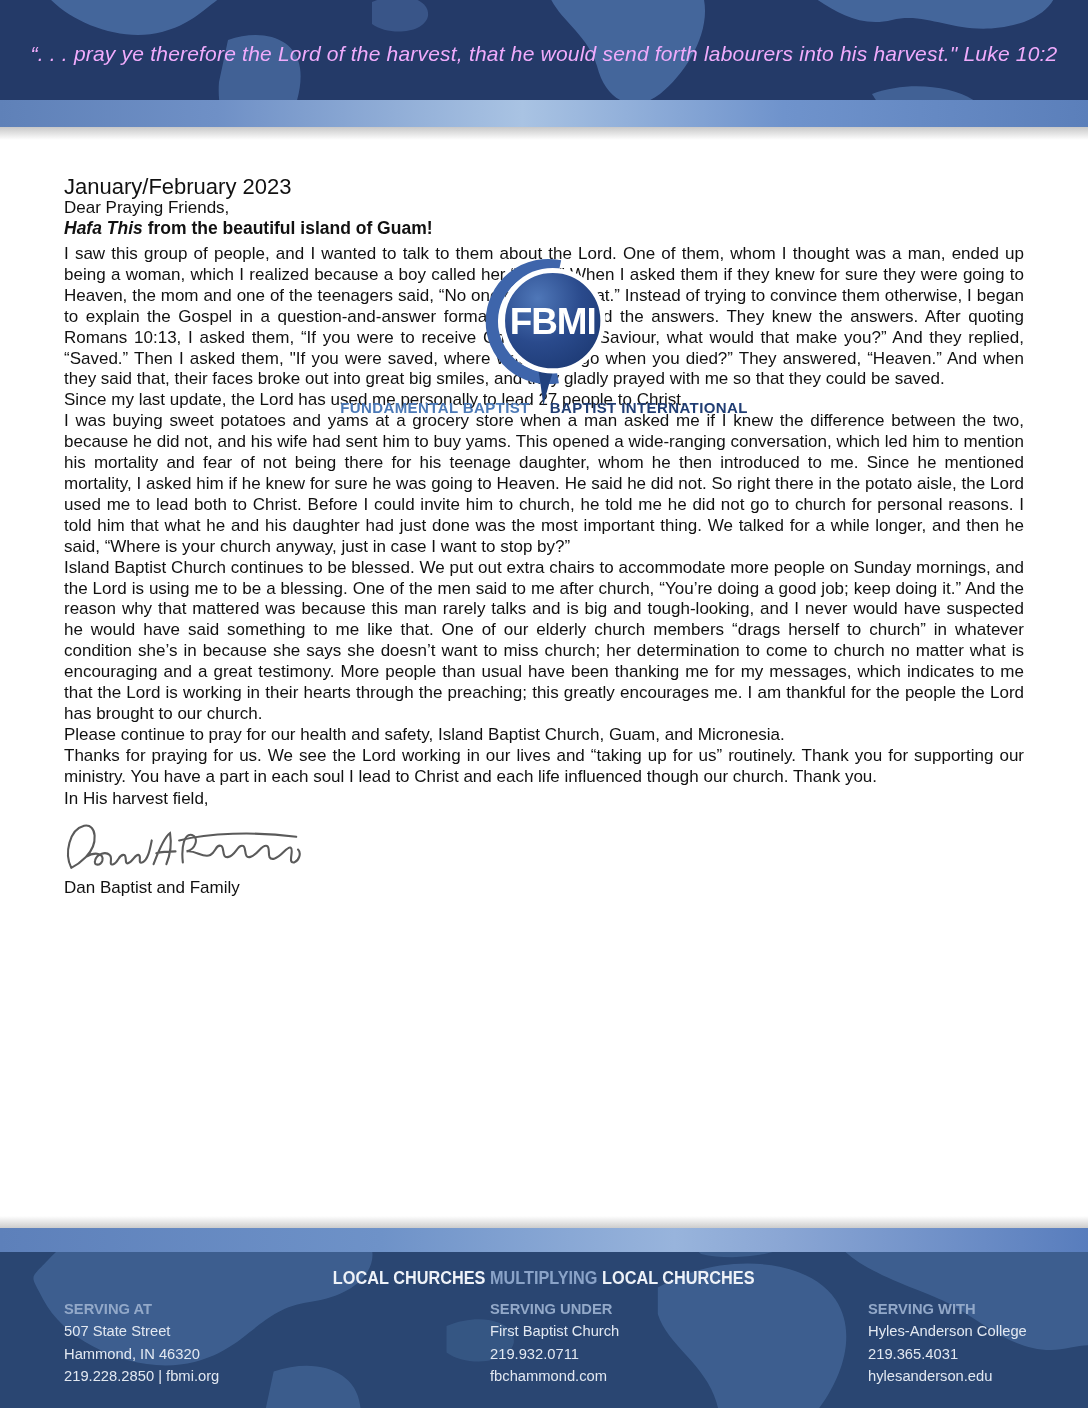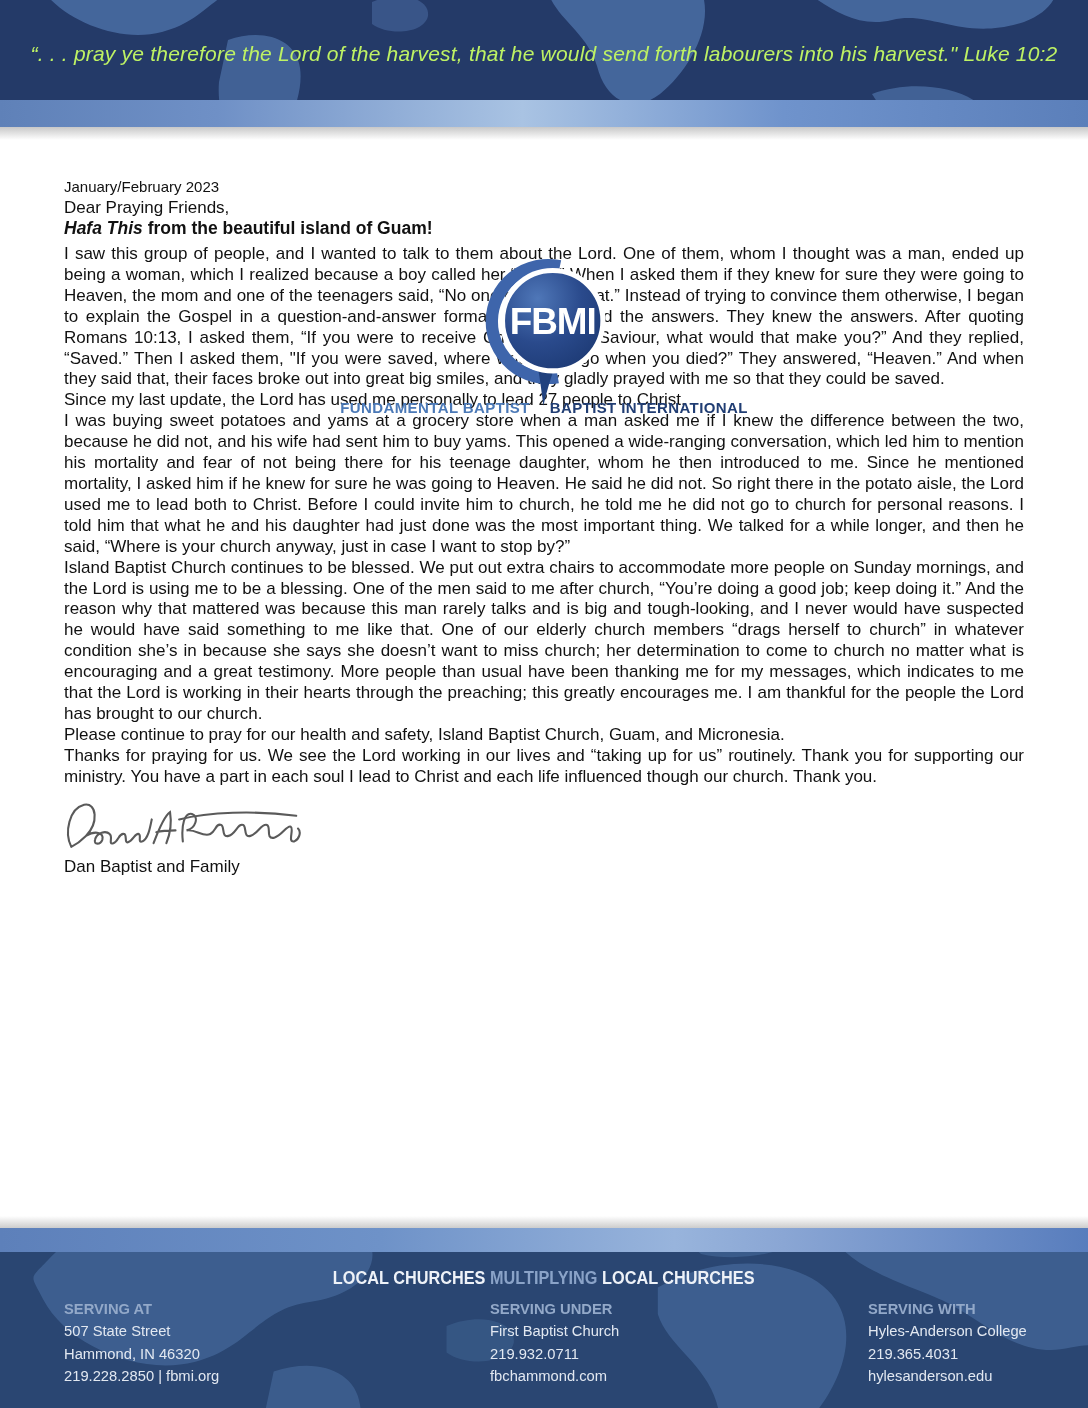--- a/index.html
+++ b/index.html
@@ -4,35 +4,35 @@
 <style>
   html,body{margin:0;padding:0;background:#e8e8e8;}
   .page{width:1088px;height:1408px;margin:0 auto;background:#ffffff;position:relative;
         font-family:"Liberation Sans", sans-serif;color:#111;overflow:hidden;}
 
   
   .banner{position:relative;height:100px;background:#243a68;overflow:hidden;}
   .map-svg{position:absolute;left:0;pointer-events:none;}
   .banner .map-svg{top:-118px;width:1088px;height:300px;color:#47689e;}
   .banner-quote{position:relative;z-index:2;text-align:center;padding-top:42px;
-        font-style:italic;font-size:21px;letter-spacing:.2px;color:#bef264;}
+        font-style:italic;font-size:21px;letter-spacing:.2px;color:#f0abfc;}
 
   .strip{height:27px;}
   .strip-top{background:linear-gradient(90deg,#5f81b8 0%,#6f90c6 20%,#a9c3e3 48%,#6f93cc 72%,#5b7fba 100%);}
   .strip-bottom{height:24px;background:linear-gradient(90deg,#5d80ba 0%,#6e92c8 35%,#98b4dc 62%,#8aa6d4 72%,#587dbd 100%);}
 
   
   .content{position:relative;height:1101px;padding:0 64px;box-sizing:border-box;overflow:hidden;}
   .fade-top{position:absolute;top:0;left:0;right:0;height:13px;
         background:linear-gradient(rgba(110,110,110,.38),rgba(255,255,255,0));}
   .fade-bottom{position:absolute;bottom:0;left:0;right:0;height:12px;
         background:linear-gradient(rgba(255,255,255,0),rgba(110,110,110,.35));}
 
   .content p{margin:0;}
-  .date{padding-top:49px;font-size:15px;line-height:21px;}
+  .date{padding-top:49px;font-size:22px;line-height:21px;}
   .salutation{margin-top:75px;font-size:17px;line-height:21px;}
   .heading{margin-top:24px;font-size:17.5px;line-height:21px;font-weight:bold;}
   .heading .hafa{font-style:italic;}
   .body-p{font-size:17px;line-height:20.9px;text-align:justify;margin-top:21px;}
   .body-p.first{margin-top:5px;}
   .closing{margin-top:30px;font-size:17px;line-height:21px;}
   .sig-block{margin-top:4px;height:64px;}
   .sig-name{font-size:17px;line-height:21px;}
   .sr-only{position:absolute;width:1px;height:1px;overflow:hidden;clip:rect(0 0 0 0);}
 
@@ -117,20 +117,21 @@
 
     <p class="heading"><span class="hafa">Hafa This</span><span> from the beautiful island of Guam!</span></p>
 
     <p class="body-p first">I saw this group of people, and I wanted to talk to them about the Lord. One of them, whom I thought was a man, ended up being a woman, which I realized because a boy called her “Mom.” When I asked them if they knew for sure they were going to Heaven, the mom and one of the teenagers said, “No one can know that.” Instead of trying to convince them otherwise, I began to explain the Gospel in a question-and-answer format. They supplied the answers. They knew the answers. After quoting Romans 10:13, I asked them, “If you were to receive Christ as your Saviour, what would that make you?” And they replied, “Saved.” Then I asked them, "If you were saved, where would you go when you died?” They answered, “Heaven.” And when they said that, their faces broke out into great big smiles, and they gladly prayed with me so that they could be saved.</p>
     <p class="body-p">Since my last update, the Lord has used me personally to lead 27 people to Christ.</p>
     <p class="body-p">I was buying sweet potatoes and yams at a grocery store when a man asked me if I knew the difference between the two, because he did not, and his wife had sent him to buy yams. This opened a wide-ranging conversation, which led him to mention his mortality and fear of not being there for his teenage daughter, whom he then introduced to me. Since he mentioned mortality, I asked him if he knew for sure he was going to Heaven. He said he did not. So right there in the potato aisle, the Lord used me to lead both to Christ. Before I could invite him to church, he told me he did not go to church for personal reasons. I told him that what he and his daughter had just done was the most important thing. We talked for a while longer, and then he said, “Where is your church anyway, just in case I want to stop by?”</p>
     <p class="body-p">Island Baptist Church continues to be blessed. We put out extra chairs to accommodate more people on Sunday mornings, and the Lord is using me to be a blessing. One of the men said to me after church, “You’re doing a good job; keep doing it.” And the reason why that mattered was because this man rarely talks and is big and tough-looking, and I never would have suspected he would have said something to me like that. One of our elderly church members “drags herself to church” in whatever condition she’s in because she says she doesn’t want to miss church; her determination to come to church no matter what is encouraging and a great testimony. More people than usual have been thanking me for my messages, which indicates to me that the Lord is working in their hearts through the preaching; this greatly encourages me. I am thankful for the people the Lord has brought to our church.</p>
     <p class="body-p">Please continue to pray for our health and safety, Island Baptist Church, Guam, and Micronesia.</p>
     <p class="body-p">Thanks for praying for us. We see the Lord working in our lives and “taking up for us” routinely. Thank you for supporting our ministry. You have a part in each soul I lead to Christ and each life influenced though our church. Thank you.</p>
 
+    <p class="closing">In His harvest field,</p>
 
     <div class="sig-block">
       <span class="sr-only">Daniel A Rothwell</span>
       <svg class="sig-svg" viewBox="0 0 260 70" aria-hidden="true" fill="none" stroke="#5a5a5a" stroke-width="2.3" stroke-linecap="round">
         <path d="M10,60 C2,44 8,18 24,14 C38,11 40,34 26,48 C18,56 10,60 10,60 M26,48 C36,42 46,44 44,52 C42,58 34,58 36,52 C38,44 48,42 52,46 C56,49 50,58 56,56 C62,54 62,44 68,46 C71,47 68,56 72,55 C78,53 80,44 84,46 C87,48 82,56 88,54 C94,51 96,40 98,30"></path>
         <path d="M100,56 C106,40 112,26 118,22 C120,34 118,46 114,56 M103,44 C110,42 118,42 124,42"></path>
         <path d="M132,54 C130,36 134,22 142,24 C150,27 146,40 136,42 C146,40 154,50 162,46 C168,43 168,34 174,36 C178,38 174,50 182,48 C190,46 192,34 198,36 C202,38 198,50 206,48 C214,46 218,34 224,36 C229,38 222,52 232,50 C240,48 246,36 250,38 C254,40 246,56 254,54 C259,52 262,44 258,40"></path>
         <path d="M128,30 C160,22 210,20 256,26"></path>
       </svg>
     </div>

